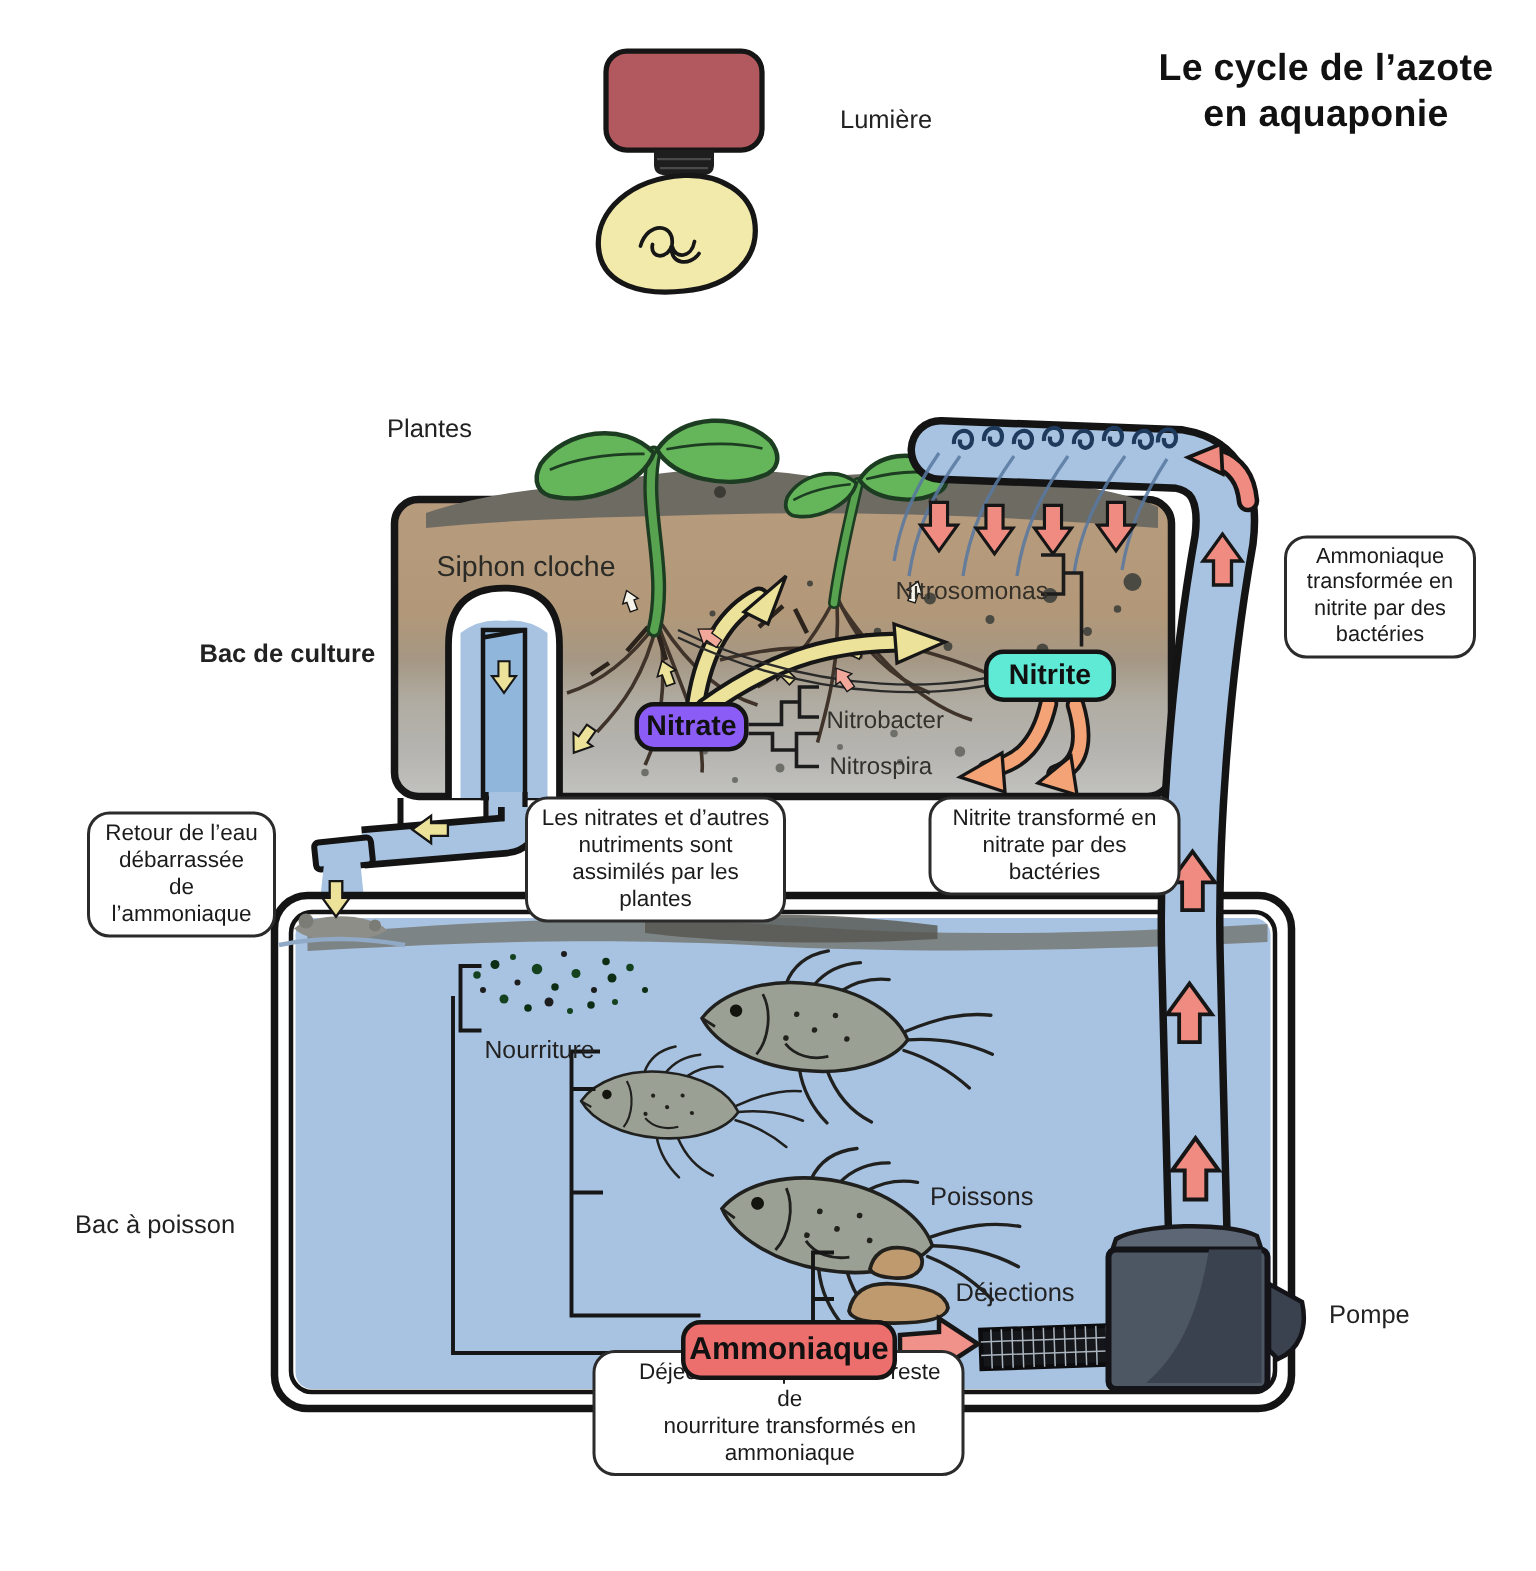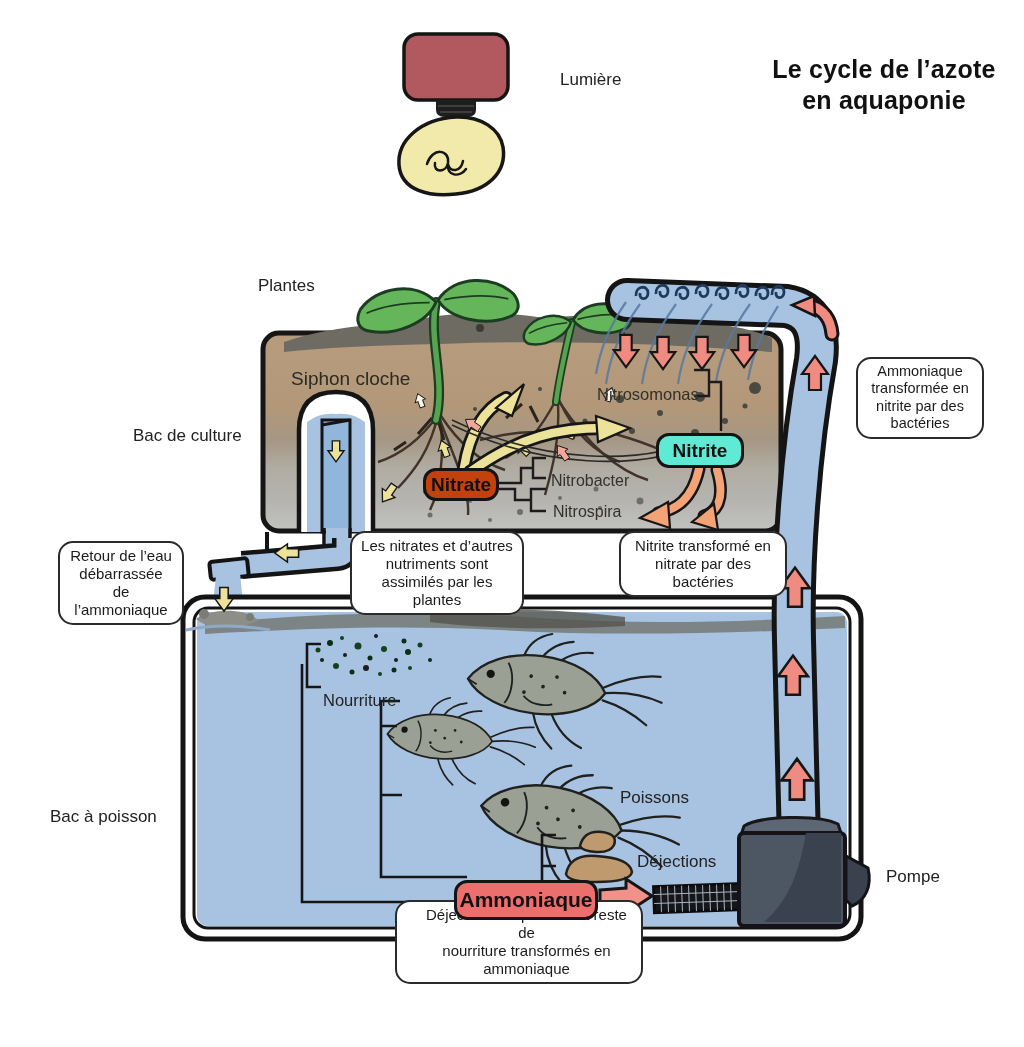--- a/index.html
+++ b/index.html
@@ -1,21 +1,21 @@
 <!DOCTYPE html>
 <html><head>
 <meta charset="utf-8">
 <style>
   html,body{margin:0;padding:0;background:#ffffff;}
   #stage{position:relative;width:1024px;height:1047px;background:#ffffff;overflow:hidden;
          font-family:"Liberation Sans", sans-serif;color:#1c1c1c;}
   #scene{position:absolute;left:0;top:0;z-index:0;}
   .lbl{position:absolute;z-index:2;font-size:17px;color:#222;white-space:pre-line;line-height:1.15;margin-top:12px;}
   .title{position:absolute;z-index:2;font-size:25px;font-weight:bold;color:#111;
-         text-align:center;white-space:pre-line;line-height:1.22;letter-spacing:.2px;margin-top:24px;}
+         text-align:center;white-space:pre-line;line-height:1.22;letter-spacing:.2px;}
   .callout{position:absolute;z-index:2;background:#fff;border:2.5px solid #2b2b2b;border-radius:15px;
            padding:4px 8px;font-size:15px;line-height:1.2;text-align:center;color:#1b1b1b;
            white-space:pre-line;box-sizing:border-box;}
   .badge{position:absolute;z-index:2;border:3.5px solid #141414;border-radius:13px;
          display:flex;align-items:center;justify-content:center;font-weight:bold;color:#111;
          font-size:19px;box-sizing:border-box;}
 </style>
 </head>
 <body>
 
@@ -312,21 +312,21 @@
     <path d="M546,458 L533,458 L533,478 L546,478 M499,483 L521,483 L521,468 L533,468"></path>
     <path d="M546,489 L531,489 L531,511 L546,511 M499,489 L515,489 L515,500 L531,500"></path>
   </g>
 </svg>
 
 <div class="title" style="left:758px;top:30px;width:252px;">Le cycle de l’azote
 en aquaponie</div>
 
 <div class="lbl" style="left:560px;top:58px;">Lumière</div>
 <div class="lbl" style="left:258px;top:264px;">Plantes</div>
-<div class="lbl" style="left:133px;top:414px;">Bac de culture</div>
+<div class="lbl" style="left:133px;top:414px;font-weight:bold;">Bac de culture</div>
 <div class="lbl" style="left:291px;top:356px;font-size:19px;color:#2a2a26;">Siphon cloche</div>
 <div class="lbl" style="left:597px;top:373px;font-size:16.5px;color:#332f29;text-align:right;">Nitrosomonas</div>
 <div class="lbl" style="left:551px;top:460px;font-size:16px;color:#33312c;text-align:center;">Nitrobacter</div>
 <div class="lbl" style="left:553px;top:491px;font-size:16px;color:#33312c;">Nitrospira</div>
 <div class="lbl" style="left:50px;top:795px;">Bac à poisson</div>
 <div class="lbl" style="left:323px;top:679px;font-size:16.5px;">Nourriture</div>
 <div class="lbl" style="left:620px;top:776px;">Poissons</div>
 <div class="lbl" style="left:637px;top:840px;">Déjections</div>
 <div class="lbl" style="left:886px;top:855px;">Pompe</div>
 
@@ -338,17 +338,17 @@
 nutriments sont
 assimilés par les plantes</div>
 <div class="callout" style="left:619px;top:531px;width:168px;">Nitrite transformé en
 nitrate par des bactéries</div>
 <div class="callout" style="left:58px;top:541px;width:126px;">Retour de l’eau
 débarrassée
 de l’ammoniaque</div>
 <div class="callout" style="left:395px;top:900px;width:248px;padding-left:23px;">Déjections de poisson et reste de
 nourriture transformés en ammoniaque</div>
 
-<div class="badge" style="left: 423px; top: 468px; width: 76px; height: 33px; background-color: #c2410c;">Nitrate</div>
+<div class="badge" style="left: 423px; top: 468px; width: 76px; height: 33px; background-color: #8b5cf6;">Nitrate</div>
 <div class="badge" style="left: 656px; top: 433px; width: 88px; height: 35px; background-color: #5eead4;">Nitrite</div>
 <div class="badge" style="left: 454px; top: 880px; width: 144px; height: 40px; font-size: 21px; background-color: rgb(237, 111, 109);">Ammoniaque</div>
 
 </div>
 
 </body></html>

